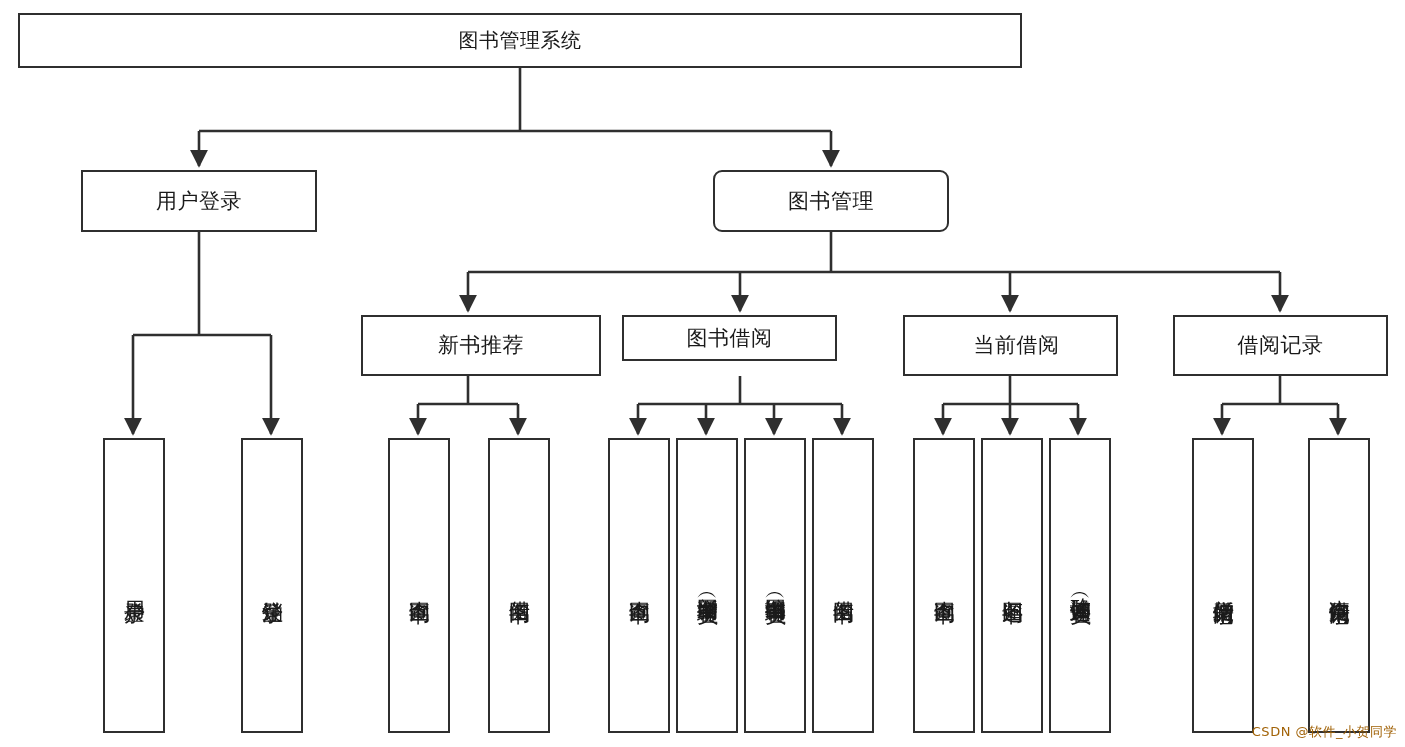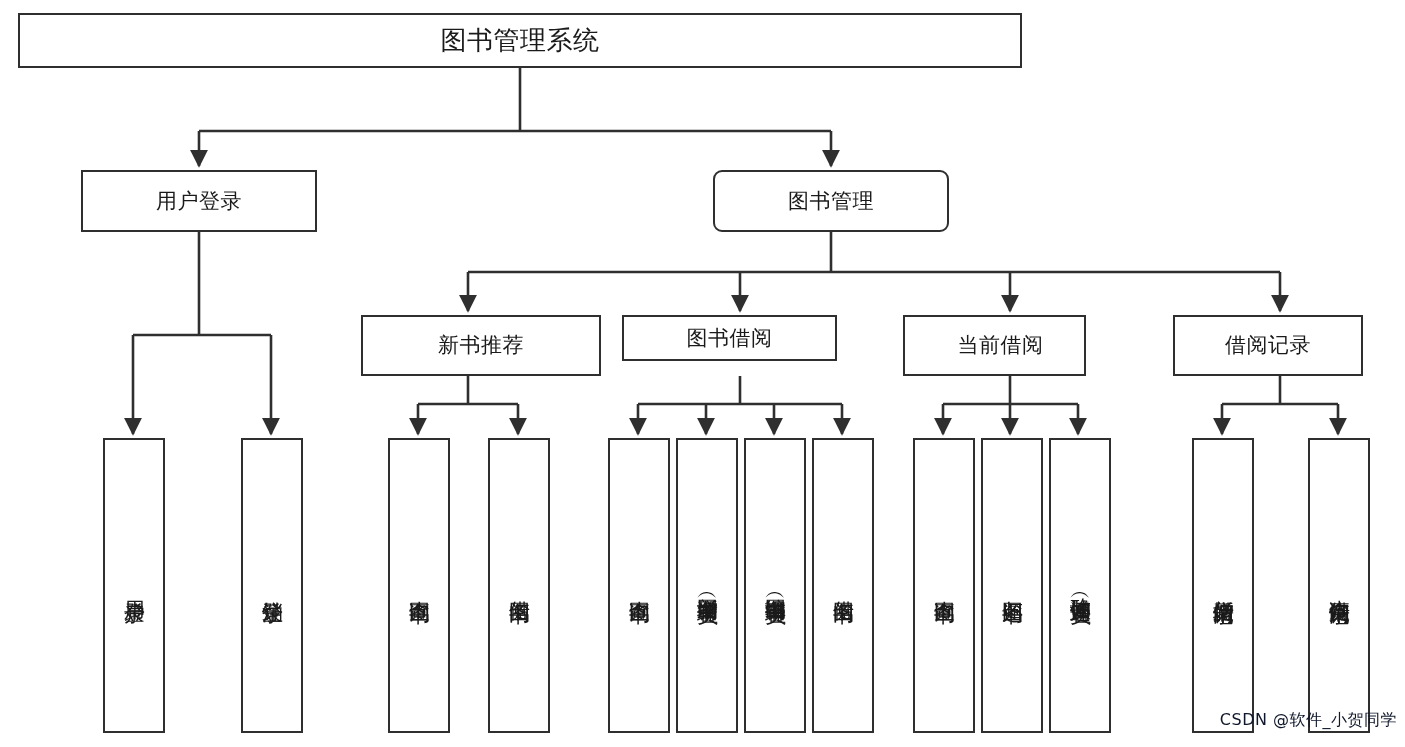--- a/index.html
+++ b/index.html
@@ -34,21 +34,21 @@
     align-items: center;
     justify-content: center;
     color: #1a1a1a;
   }
   .node .label {
     font-size: 21px;
     line-height: 1.25;
     letter-spacing: 0.5px;
     white-space: nowrap;
   }
-  .node.root .label { font-size: 26px; }
+  .node.root .label { font-size: 20px; }
   .node.level2 .label { font-size: 21px; }
   .node.level3 .label { font-size: 21px; }
   
   .node.leaf {
     align-items: flex-start;
     justify-content: center;
     padding-top: 0;
   }
   .node.leaf .label {
     writing-mode: vertical-rl;
@@ -62,23 +62,23 @@
   .leaf-inner {
     width: 100%;
     height: 100%;
     display: flex;
     align-items: center;
     justify-content: center;
   }
   #watermark {
     position: absolute;
     right: 8px;
-    bottom: 16px;
-    font-size: 16px;
-    color: #0f172a;
+    bottom: 6px;
+    font-size: 13px;
+    color: #a16207;
     letter-spacing: 0.5px;
     white-space: nowrap;
     pointer-events: none;
   }
 </style>
 </head>
 <body>
 
 <div id="diagram-root">
 
@@ -142,24 +142,24 @@
   <div class="node level2" style="left:713px; top:170px; width:236px; height:62px;border-radius:9px;">
     <span class="label">图书管理</span>
   </div>
 
   <div class="node level3" style="left:361px; top:315px; width:240px; height:61px;">
     <span class="label">新书推荐</span>
   </div>
   <div class="node level3" style="left:622px; top:315px; width:215px; height:46px;">
     <span class="label">图书借阅</span>
   </div>
-  <div class="node level3" style="left:903px; top:315px; width:183px; height:61px;padding-left:12px;">
+  <div class="node level3" style="left:903px; top:315px; width:215px; height:61px;padding-left:12px;">
     <span class="label">当前借阅</span>
   </div>
-  <div class="node level3" style="left:1173px; top:315px; width:190px; height:61px;">
+  <div class="node level3" style="left:1173px; top:315px; width:215px; height:61px;">
     <span class="label">借阅记录</span>
   </div>
 
   <div class="node leaf" style="left:103px; top:438px; width:62px; height:295px;">
     <span class="leaf-inner">
         <span class="label">用户登录</span>
       </span>
   </div>
   <div class="node leaf" style="left:241px; top:438px; width:62px; height:295px;">
     <span class="leaf-inner">

